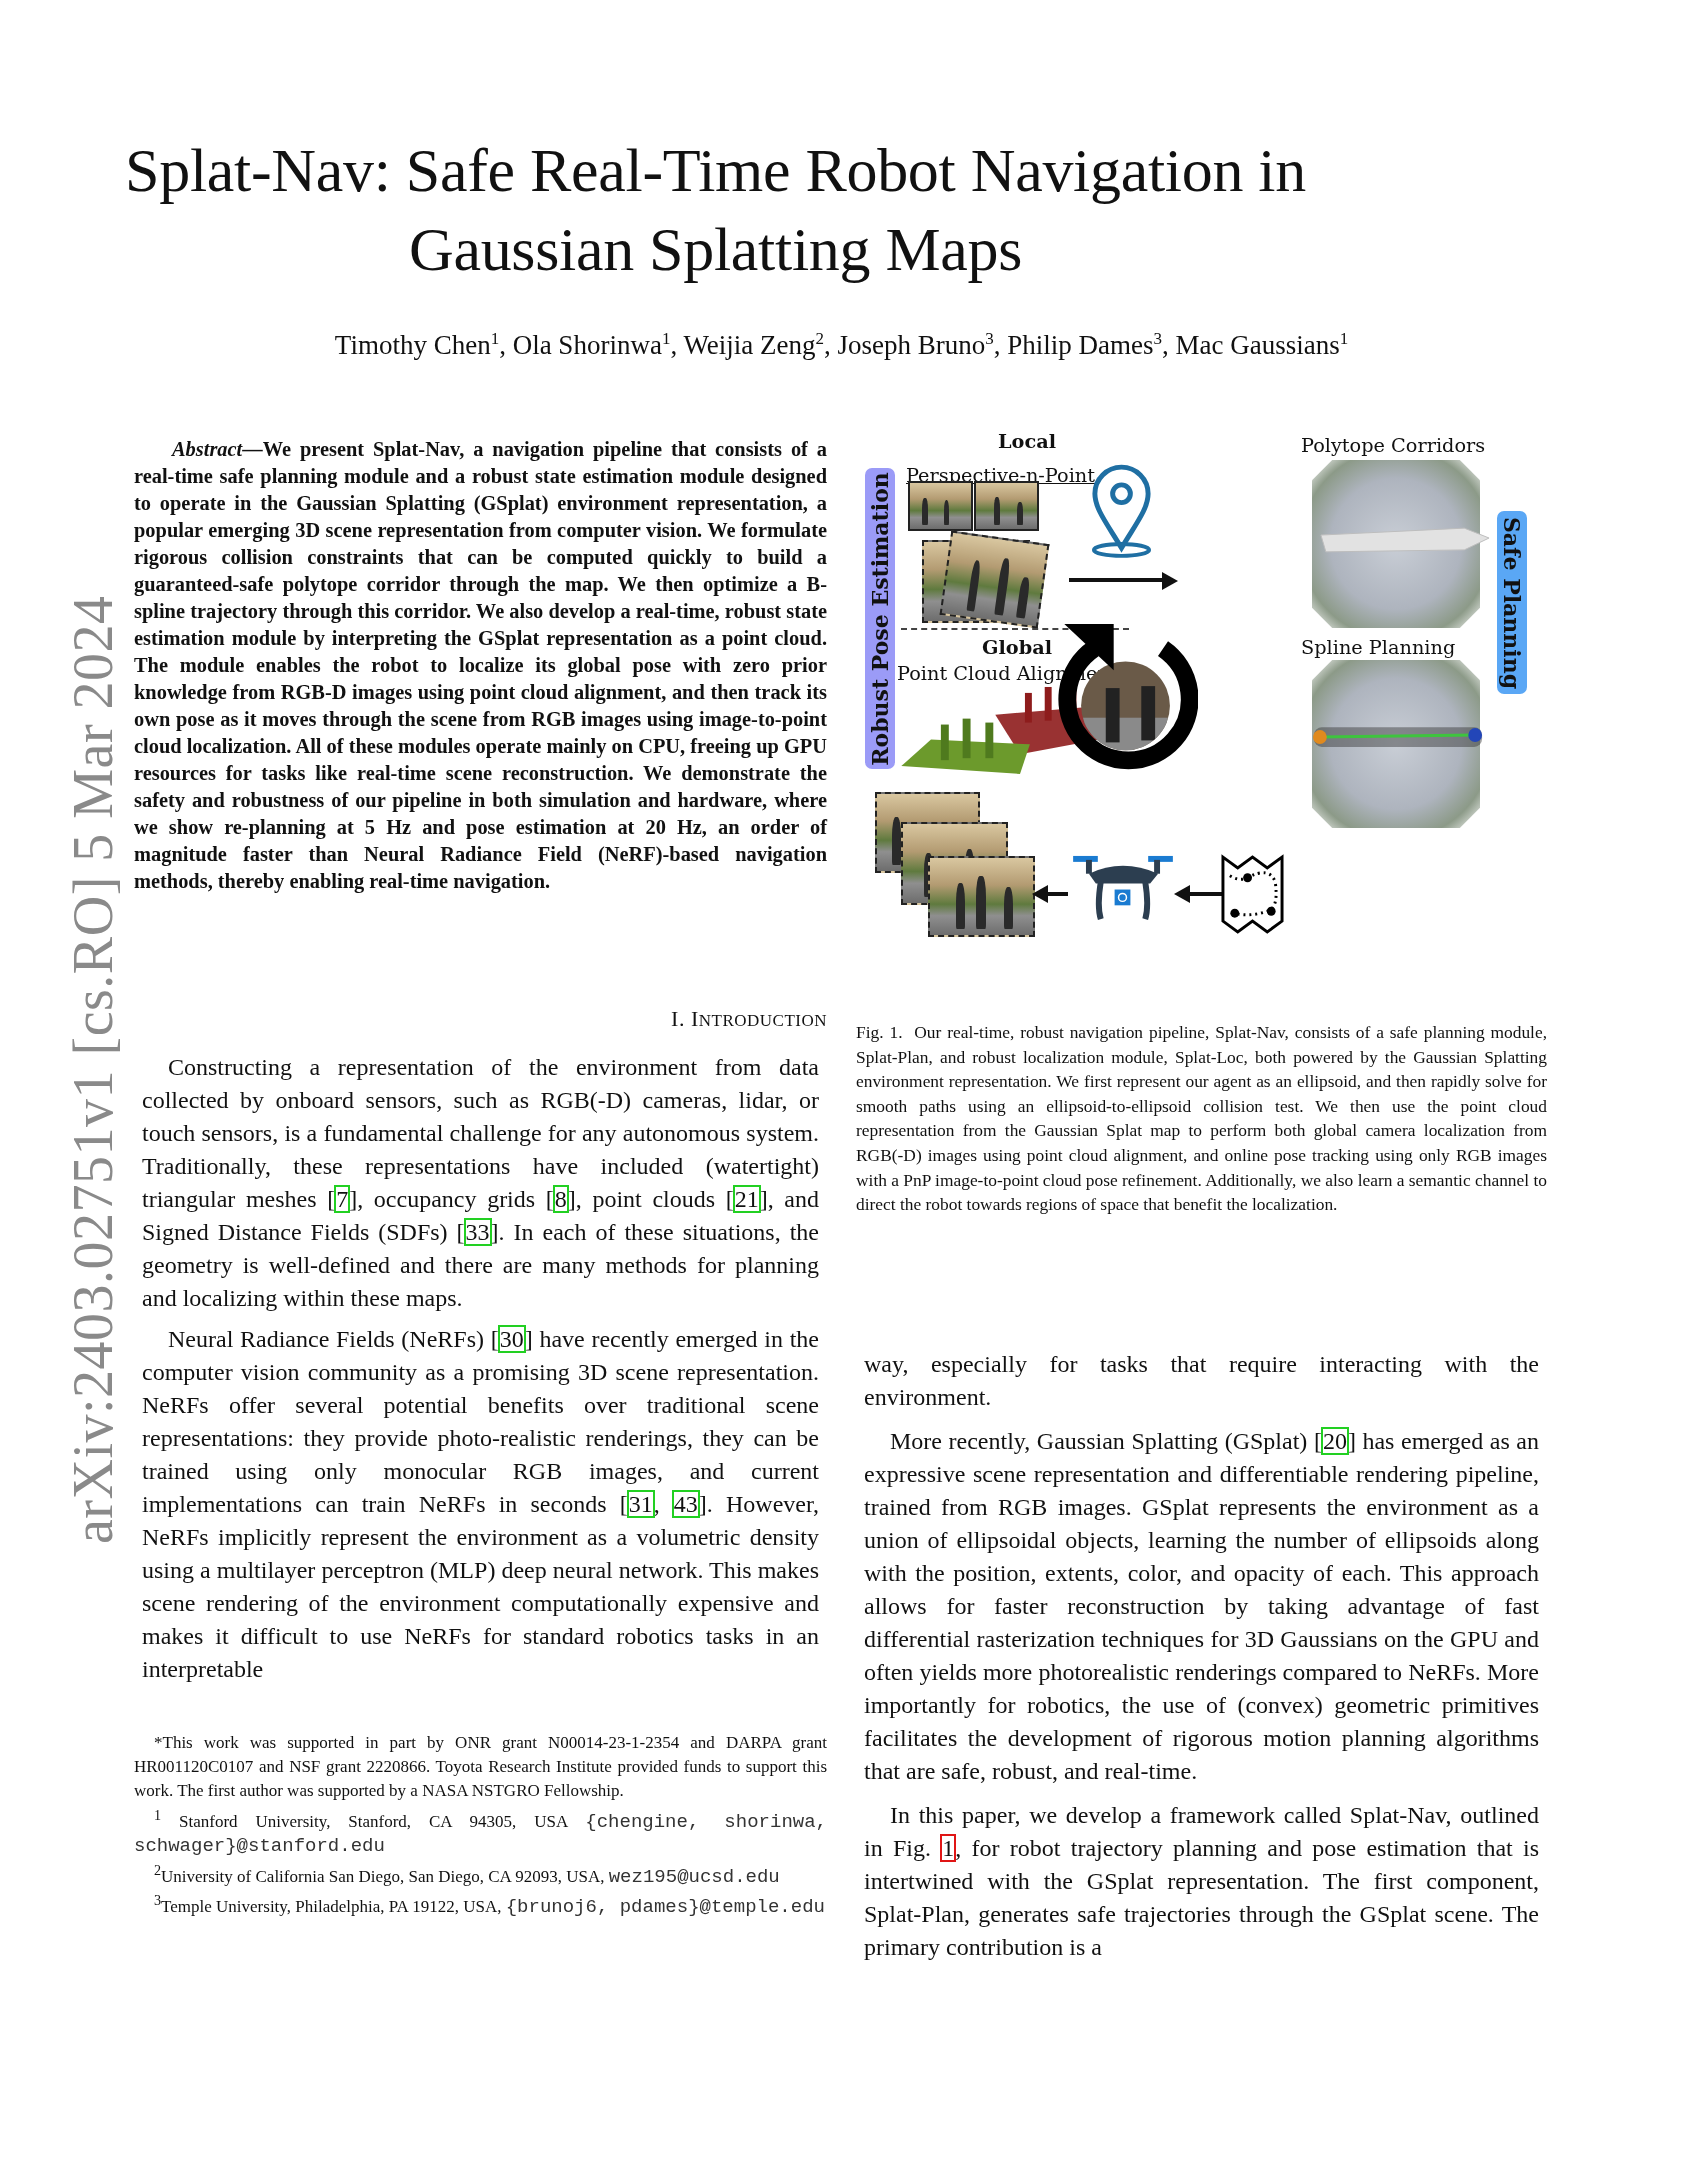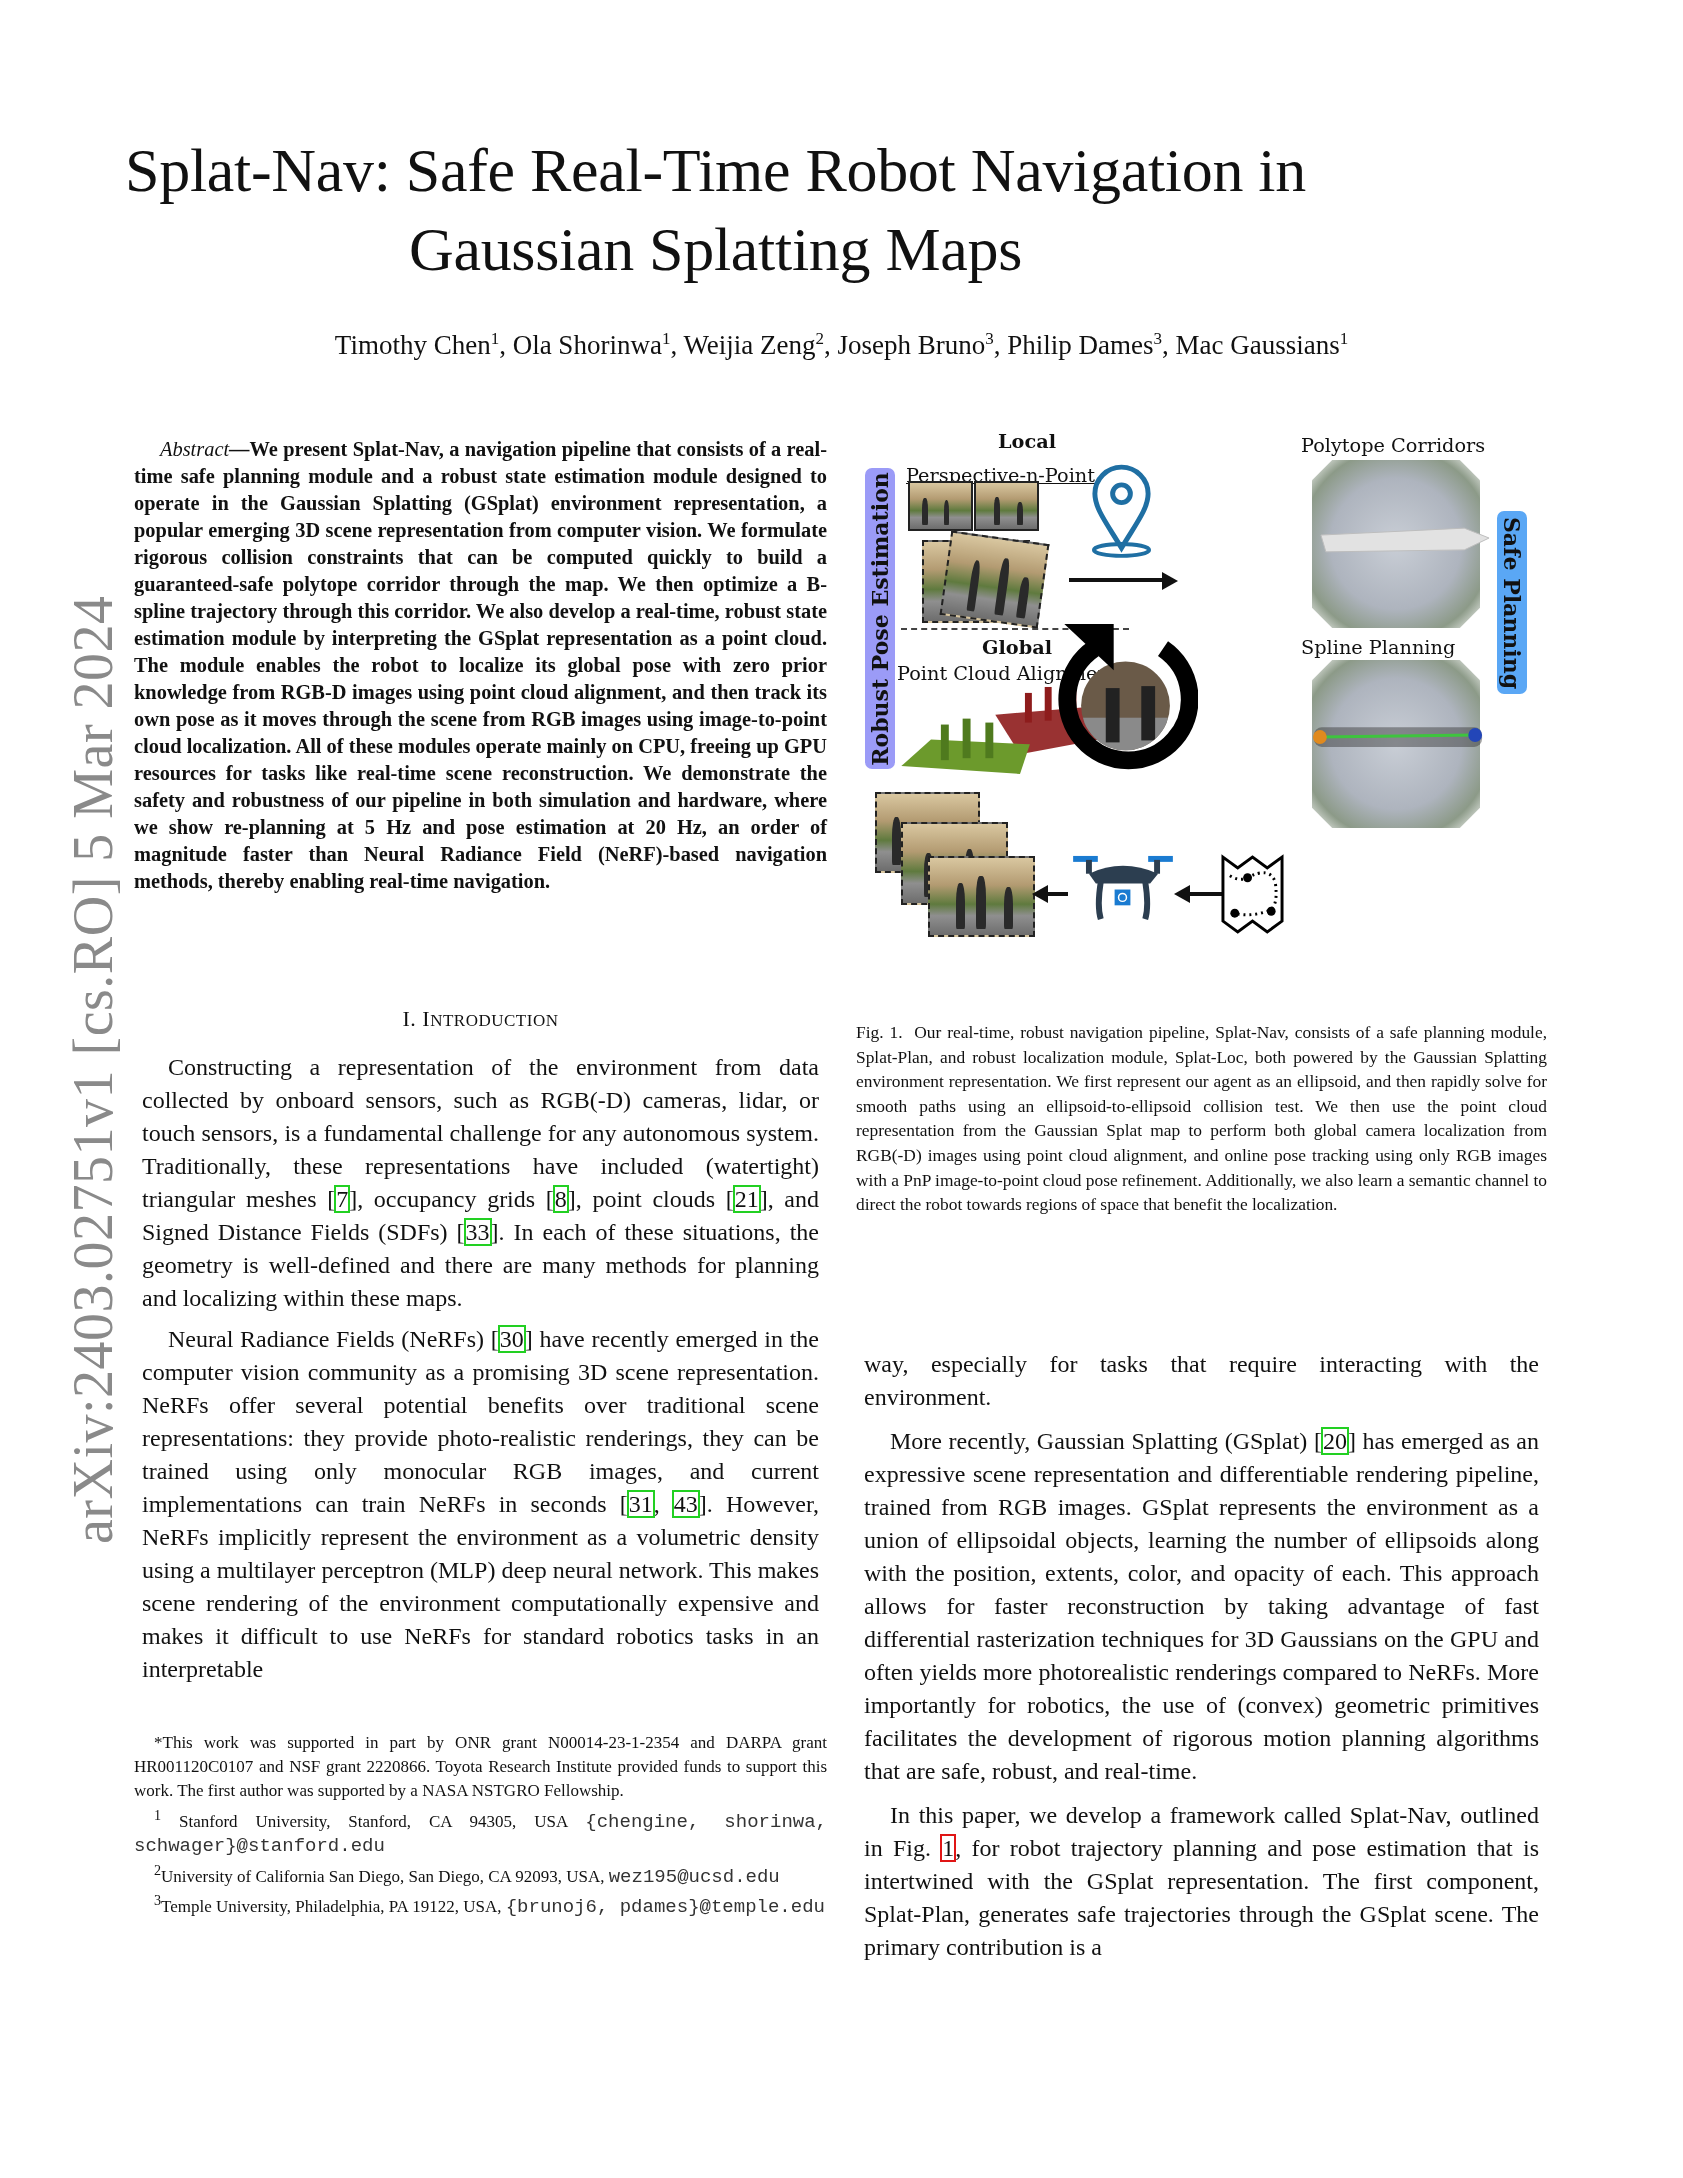--- a/index.html
+++ b/index.html
@@ -6,22 +6,22 @@
   body { width: 1683px; height: 2178px; position: relative; overflow: hidden;
          font-family: "Liberation Serif", "DejaVu Serif", serif; color: #111; }
   .abs { position: absolute; }
   .title { left: 0; width: 1431px; top: 131px; text-align: center; font-size: 62px; line-height: 79px; font-weight: normal; letter-spacing: -0.3px; }
   .authors { left: 0; width: 1683px; top: 329px; text-align: center; font-size: 27px; }
   .authors sup { font-size: 17px; }
   .arxiv { left: 61px; top: 1544px; transform-origin: 0 0; transform: rotate(-90deg); font-size: 56px; color: #8a8a8a; white-space: nowrap; letter-spacing: 0.5px; }
   .col-left { left: 134px; width: 693px; }
   .col-right { left: 856px; width: 691px; }
   .abstract { top: 436px; font-size: 20.4px; line-height: 27px; font-weight: bold; text-align: justify; text-indent: 26px; }
-  .abstract em { font-weight: normal; font-style: italic; }
-  .section-h { top: 1006px; text-align: center; font-size: 22px; letter-spacing: 0.5px; }
+  .abstract em { font-weight: bold; font-style: italic; margin-left: 12px; }
+  .section-h { top: 1006px; text-align: right; font-size: 22px; letter-spacing: 0.5px; }
   .section-h .sc { font-size: 17px; }
   .body-text { font-size: 24px; line-height: 33px; text-align: justify; }
   .body-text p { margin: 8px; text-indent: 26px; }
   .cite { outline: 2px solid #22d022; outline-offset: -1px; padding: 0 1px; }
   .cite-red { outline: 2px solid #e01515; outline-offset: -1px; padding: 0 1px; }
   .intro1 { top: 1043px; }
   .foot { top: 1731px; font-size: 17px; line-height: 24px; text-align: justify; }
   .foot p { margin: 0; text-indent: 20px; }
   .mono { font-family: "Liberation Mono", "DejaVu Sans Mono", monospace; font-size: 19px; color: #333; }
   .caption { top: 1020px; font-size: 17.4px; line-height: 24.6px; text-align: justify; }

